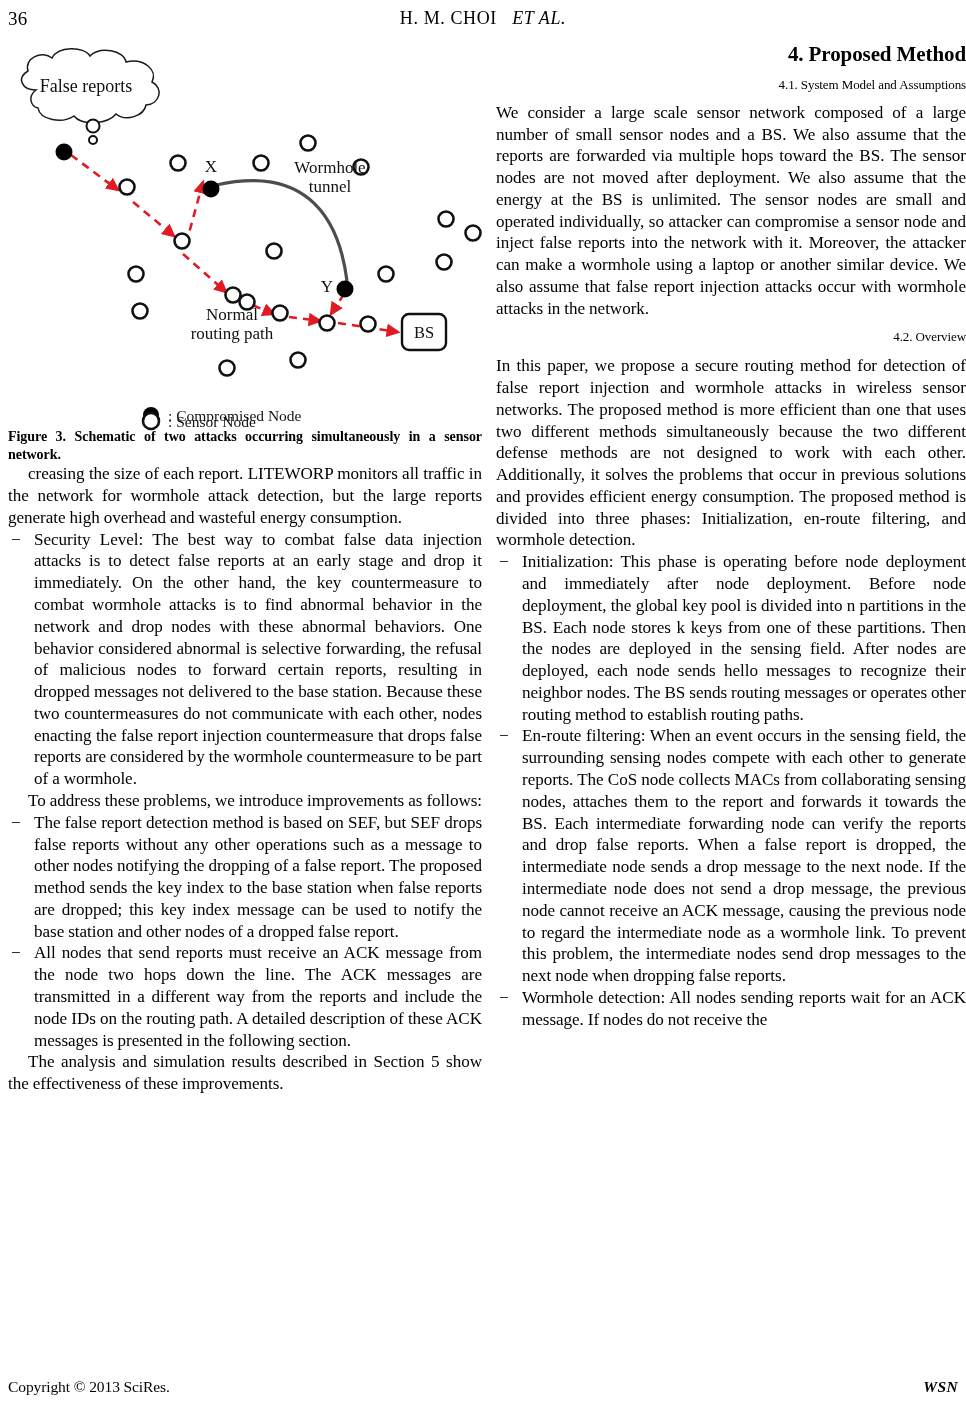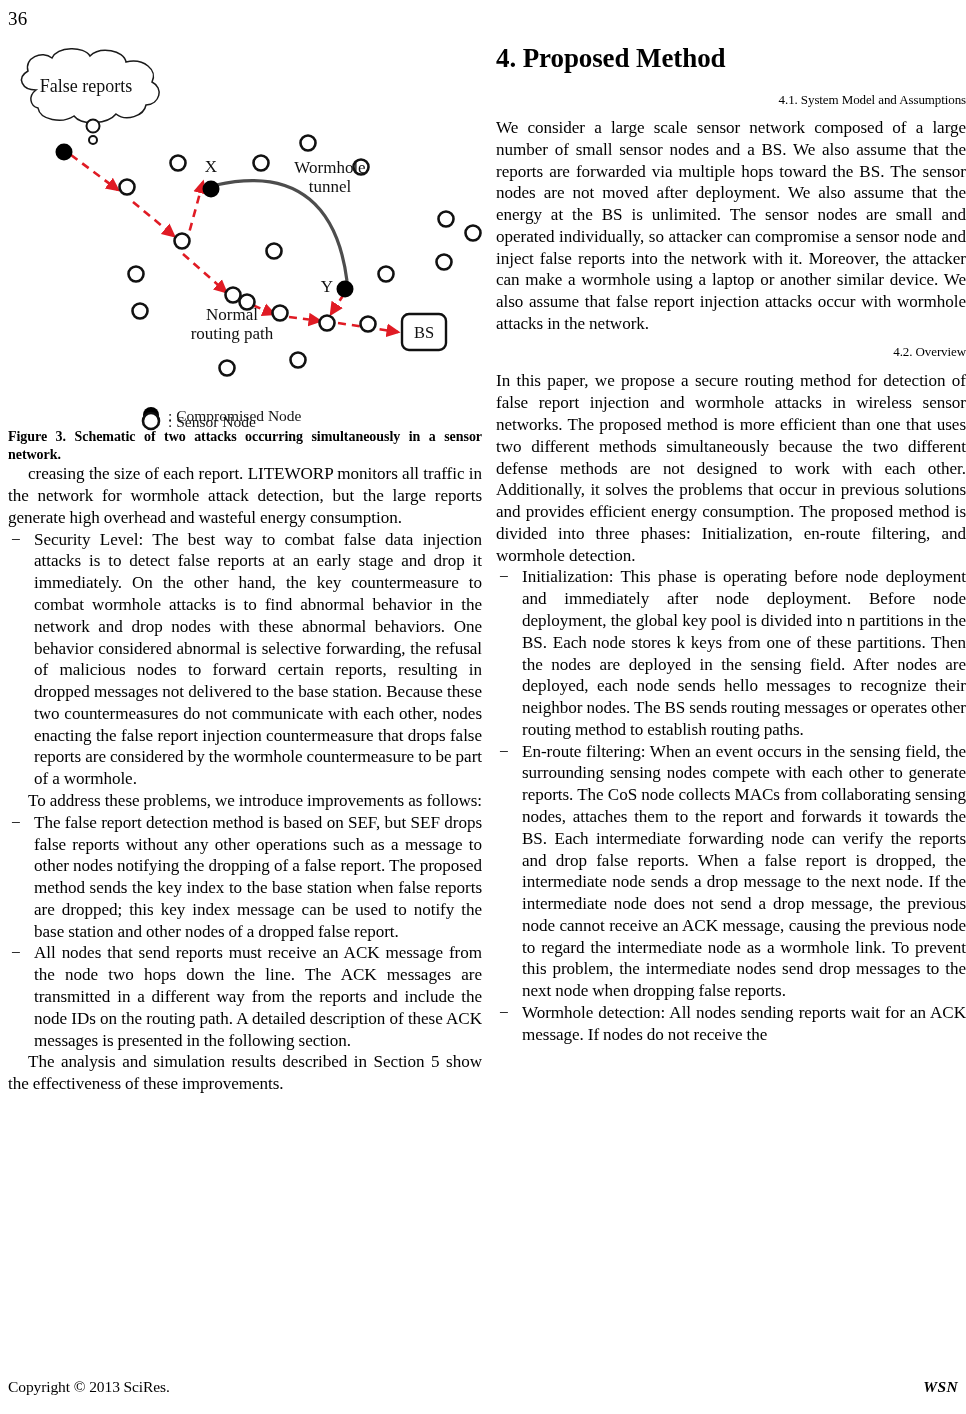--- a/index.html
+++ b/index.html
@@ -101,25 +101,26 @@
     word-spacing: -0.2px;
   }
   .dash-item .dash {
     position: absolute;
     left: 3px;
     top: 0;
   }
 
   
   h1.sec {
-    margin: 0 0 18px 0;
-    font-size: 27px;
+    margin: 0 0 10px 0;
+    font-size: 21px;
     font-weight: bold;
     line-height: 1.2;
     letter-spacing: -0.1px;
+    text-align: right;
   }
   h2.subsec {
     margin: 9px 0 9px 0;
     font-size: 13px;
     font-weight: normal;
     line-height: 1.2;
     letter-spacing: -0.1px;
     text-align: right;
   }
   h2.subsec.second { margin-bottom: 11px; }
@@ -146,20 +147,24 @@
     letter-spacing: .4px;
   }
 </style>
 </head>
 <body>
 
 <div class="page">
 
   <div class="runhead">
     <span class="folio">36</span>
+    <div class="authors">
+      <span>H. M. CHOI</span>
+      <span>&nbsp;&nbsp;</span><span class="etal">ET   AL.</span>
+    </div>
   </div>
 
   <div class="col-left">
 
     <div class="figure-box">
       <svg width="474" height="380" viewBox="0 0 474 380" xmlns="http://www.w3.org/2000/svg">
         <defs>
           <marker id="redarrow" markerWidth="6" markerHeight="6" refX="4.4" refY="3" orient="auto" markerUnits="strokeWidth">
             <path d="M0,0.4 L5.4,3 L0,5.6 z" fill="#e01b24"></path>
           </marker>

